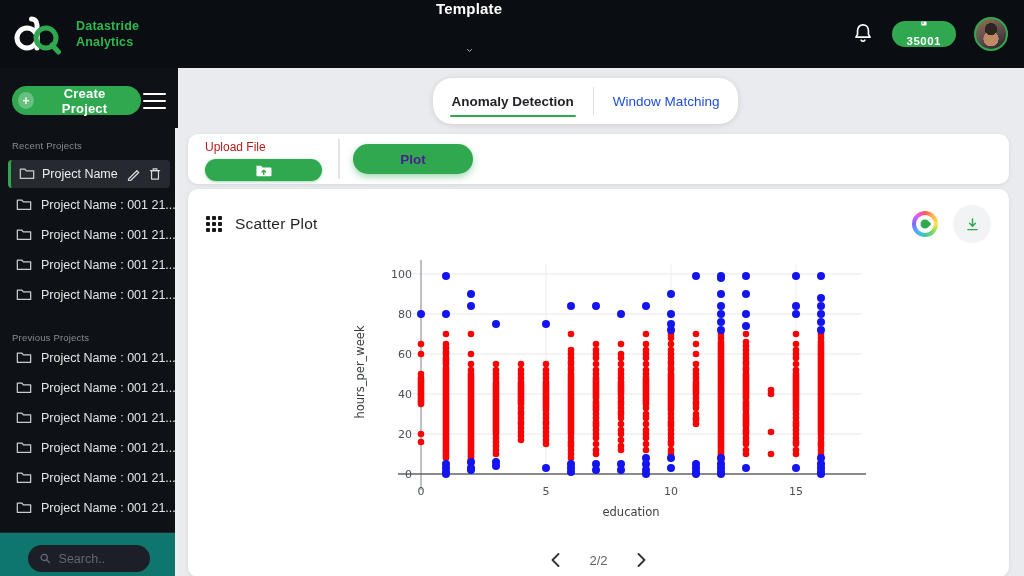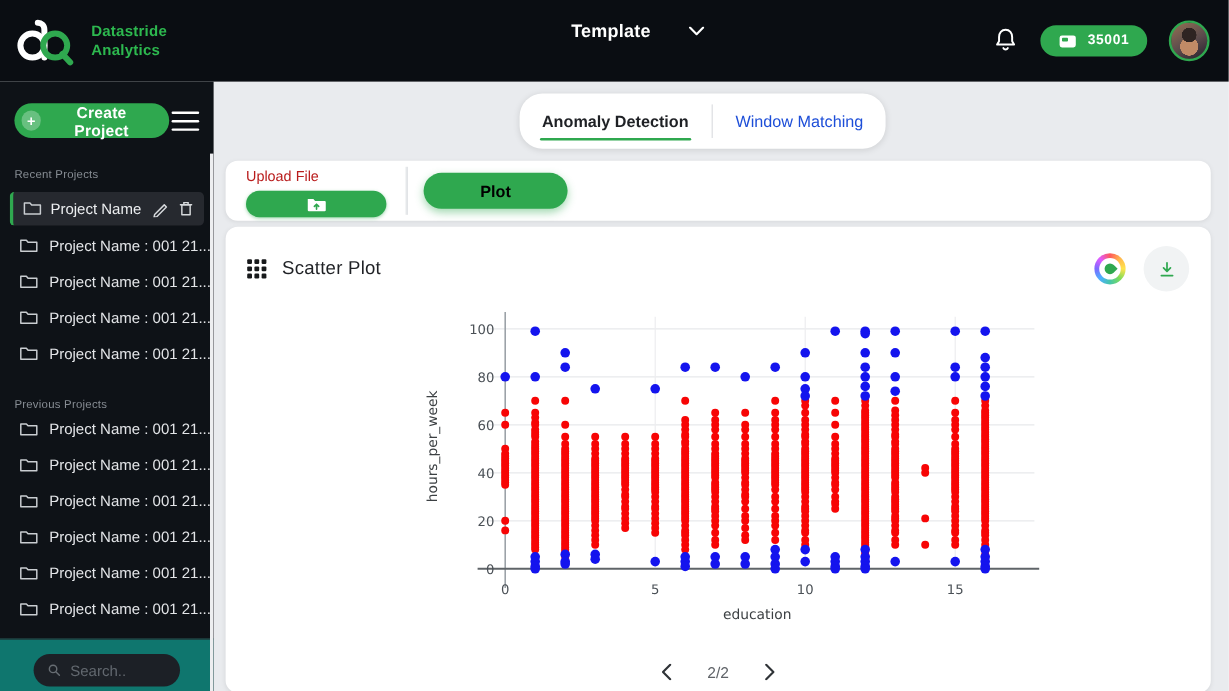--- a/index.html
+++ b/index.html
@@ -4,25 +4,25 @@
 <style>
   * { box-sizing: border-box; margin: 0; padding: 0; }
   html,body { width:1024px; height:576px; overflow:hidden; }
   body { font-family:"Liberation Sans", sans-serif; background:#e9ebee; }
 
   
   .topbar { height:68px; background:#0a0d12; display:flex; align-items:center; position:relative; }
   .brand { display:flex; align-items:center; gap:8px; padding-left:12px; }
   .logo { width:56px; height:42px; }
   .brand-text div { color:#2db84f; font-size:12.5px; font-weight:700; line-height:1.3; letter-spacing:.2px; }
-  .template-menu { position:absolute; left:476px; top:0; height:52px; display:flex; align-items:center; gap:32px; cursor:pointer; }
+  .template-menu { position:absolute; left:436px; top:0; height:52px; display:flex; align-items:center; gap:32px; cursor:pointer;flex-direction:column; }
   .template-menu span { color:#fff; font-size:15px; font-weight:700; letter-spacing:.2px; }
   .top-right { margin-left:auto; display:flex; align-items:center; gap:18px; padding-right:16px; }
   .bell { width:22px; height:24px; }
-  .credits { display:flex; align-items:center; gap:9px; background:#2fa84f; height:26px; border-radius:13px; padding:0 15px; cursor:pointer; }
+  .credits { display:flex; align-items:center; gap:9px; background:#2fa84f; height:26px; border-radius:13px; padding:0 15px; cursor:pointer;flex-direction:column; }
   .credits span { color:#fff; font-size:11.5px; font-weight:700; letter-spacing:.5px; }
   .avatar { width:34px; height:34px; border-radius:50%; border:2px solid #2fa84f;
             background: radial-gradient(circle at 50% 34%, #2e2422 0 24%, rgba(0,0,0,0) 25%),
                         radial-gradient(circle at 50% 66%, #c08a66 0 30%, rgba(0,0,0,0) 31%),
                         linear-gradient(150deg, #8a6a52 10%, #5a4a4c 55%, #2b2430 95%);
             cursor:pointer; }
 
   
   .layout { display:flex; height:524px; }
 
@@ -68,21 +68,21 @@
   .upload-btn { width:117px; height:22px; border:none; border-radius:11px; background:#2fa84f; display:flex;
                 align-items:center; justify-content:center; cursor:pointer; box-shadow:0 1px 3px rgba(47,168,79,.45); }
   .v-div { width:1px; height:40px; background:#e2e4e7; flex-shrink:0; }
   .tb-mid { flex:1; padding:3px 0 0 57px; }
   .select { width:396px; height:25px; background:#f5f6f8; border:1px solid #e4e6e9; border-radius:6px;
             display:flex; align-items:center; padding:0 11px; cursor:pointer; }
   .select input { flex:1; border:none; background:transparent; outline:none; font-style:italic; font-size:12.5px;
                   color:#8b9096; font-family:inherit; }
   .select input::placeholder { color:#8b9096; font-style:italic; }
   .tb-right { width:146px; display:flex; justify-content:center; }
-  .plot-btn { width:120px; height:30px; border:none; border-radius:15px; background:#2fa84f; color:#000000;
+  .plot-btn { width:120px; height:30px; border:none; border-radius:15px; background:#2fa84f; color:#4c1d95;
               font-size:13.5px; font-weight:600; font-family:inherit; cursor:pointer; box-shadow:0 3px 7px rgba(47,168,79,.45); }
 
   .chart-card { background:#fff; border-radius:10px; box-shadow:0 1px 4px rgba(0,0,0,.08); height:388px; position:relative; padding:16px 18px 0; }
   .card-head { display:flex; align-items:center; }
   .grid-icon { width:16px; height:16px; display:grid; grid-template-columns:repeat(3,1fr); grid-template-rows:repeat(3,1fr); gap:2px; margin-right:13px; }
   .grid-icon i { background:#17191b; border-radius:1px; }
   .card-title { font-size:15.5px; color:#1f2125; font-weight:500; letter-spacing:.2px; }
   .head-right { margin-left:auto; display:flex; align-items:center; gap:15px; }
   .color-icon { width:26px; height:26px; border-radius:50%; position:relative; cursor:pointer;
                 background:conic-gradient(#ff5a5a,#ffb84d,#ffe34d,#7ddc5a,#45c6a8,#4db0ff,#7a6bff,#e05aff,#ff5a5a); }

